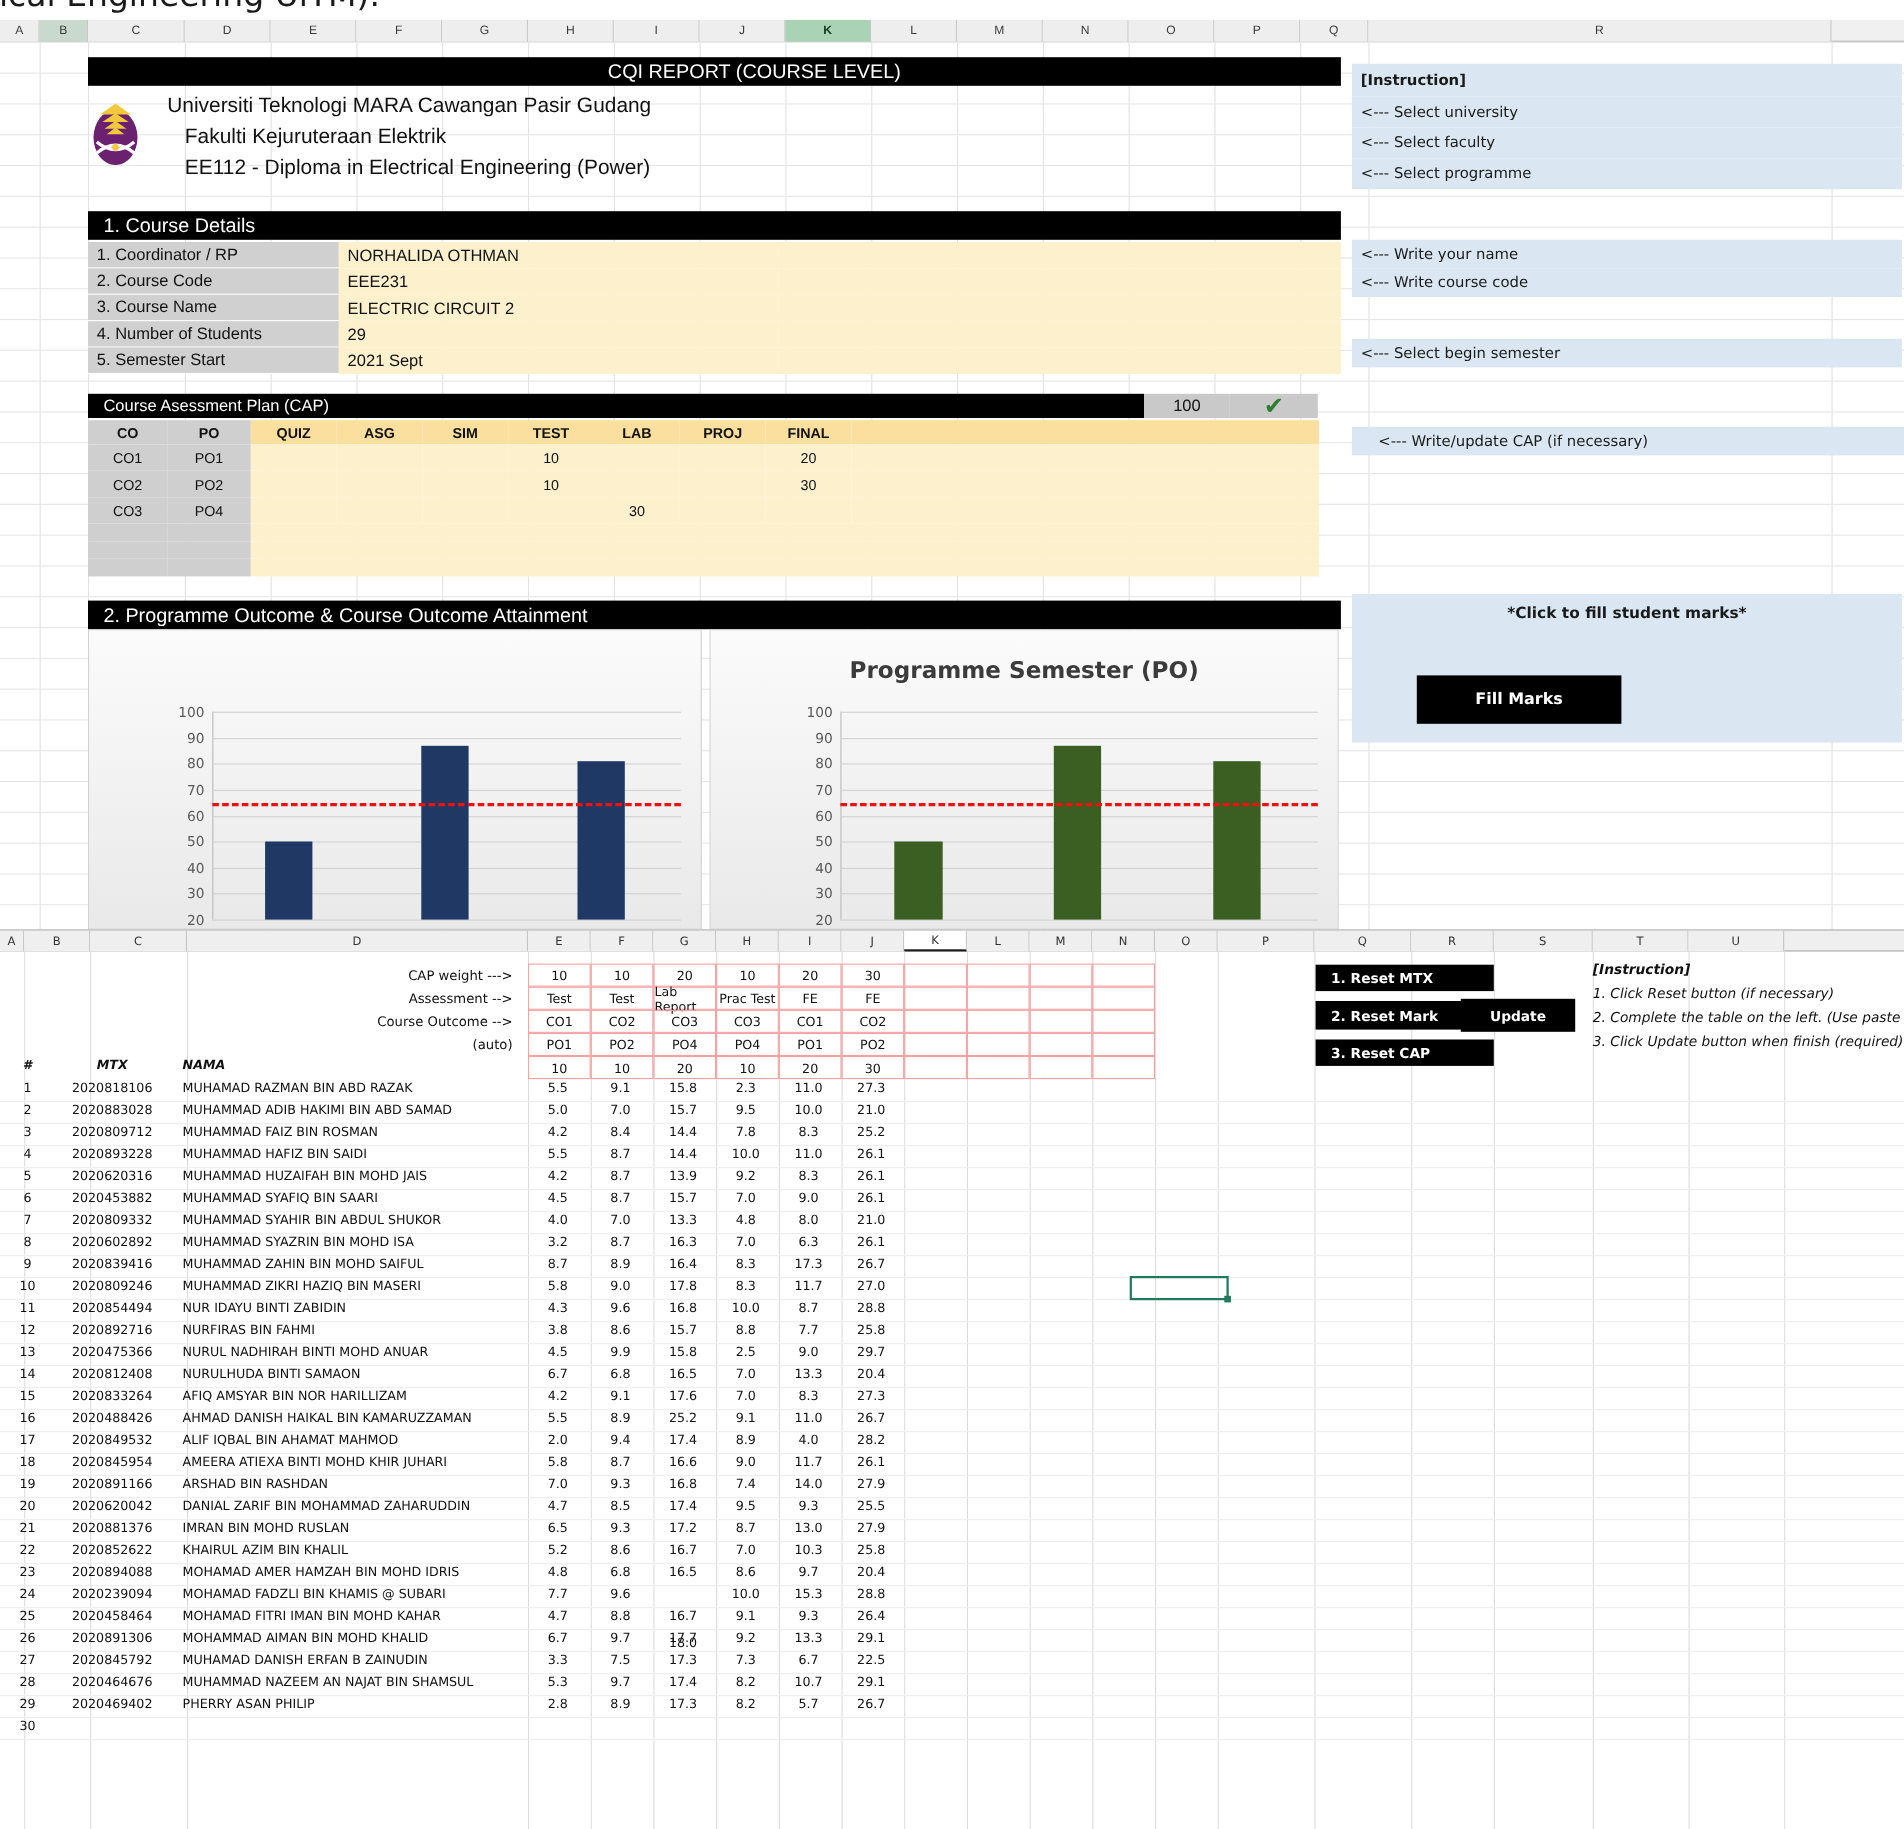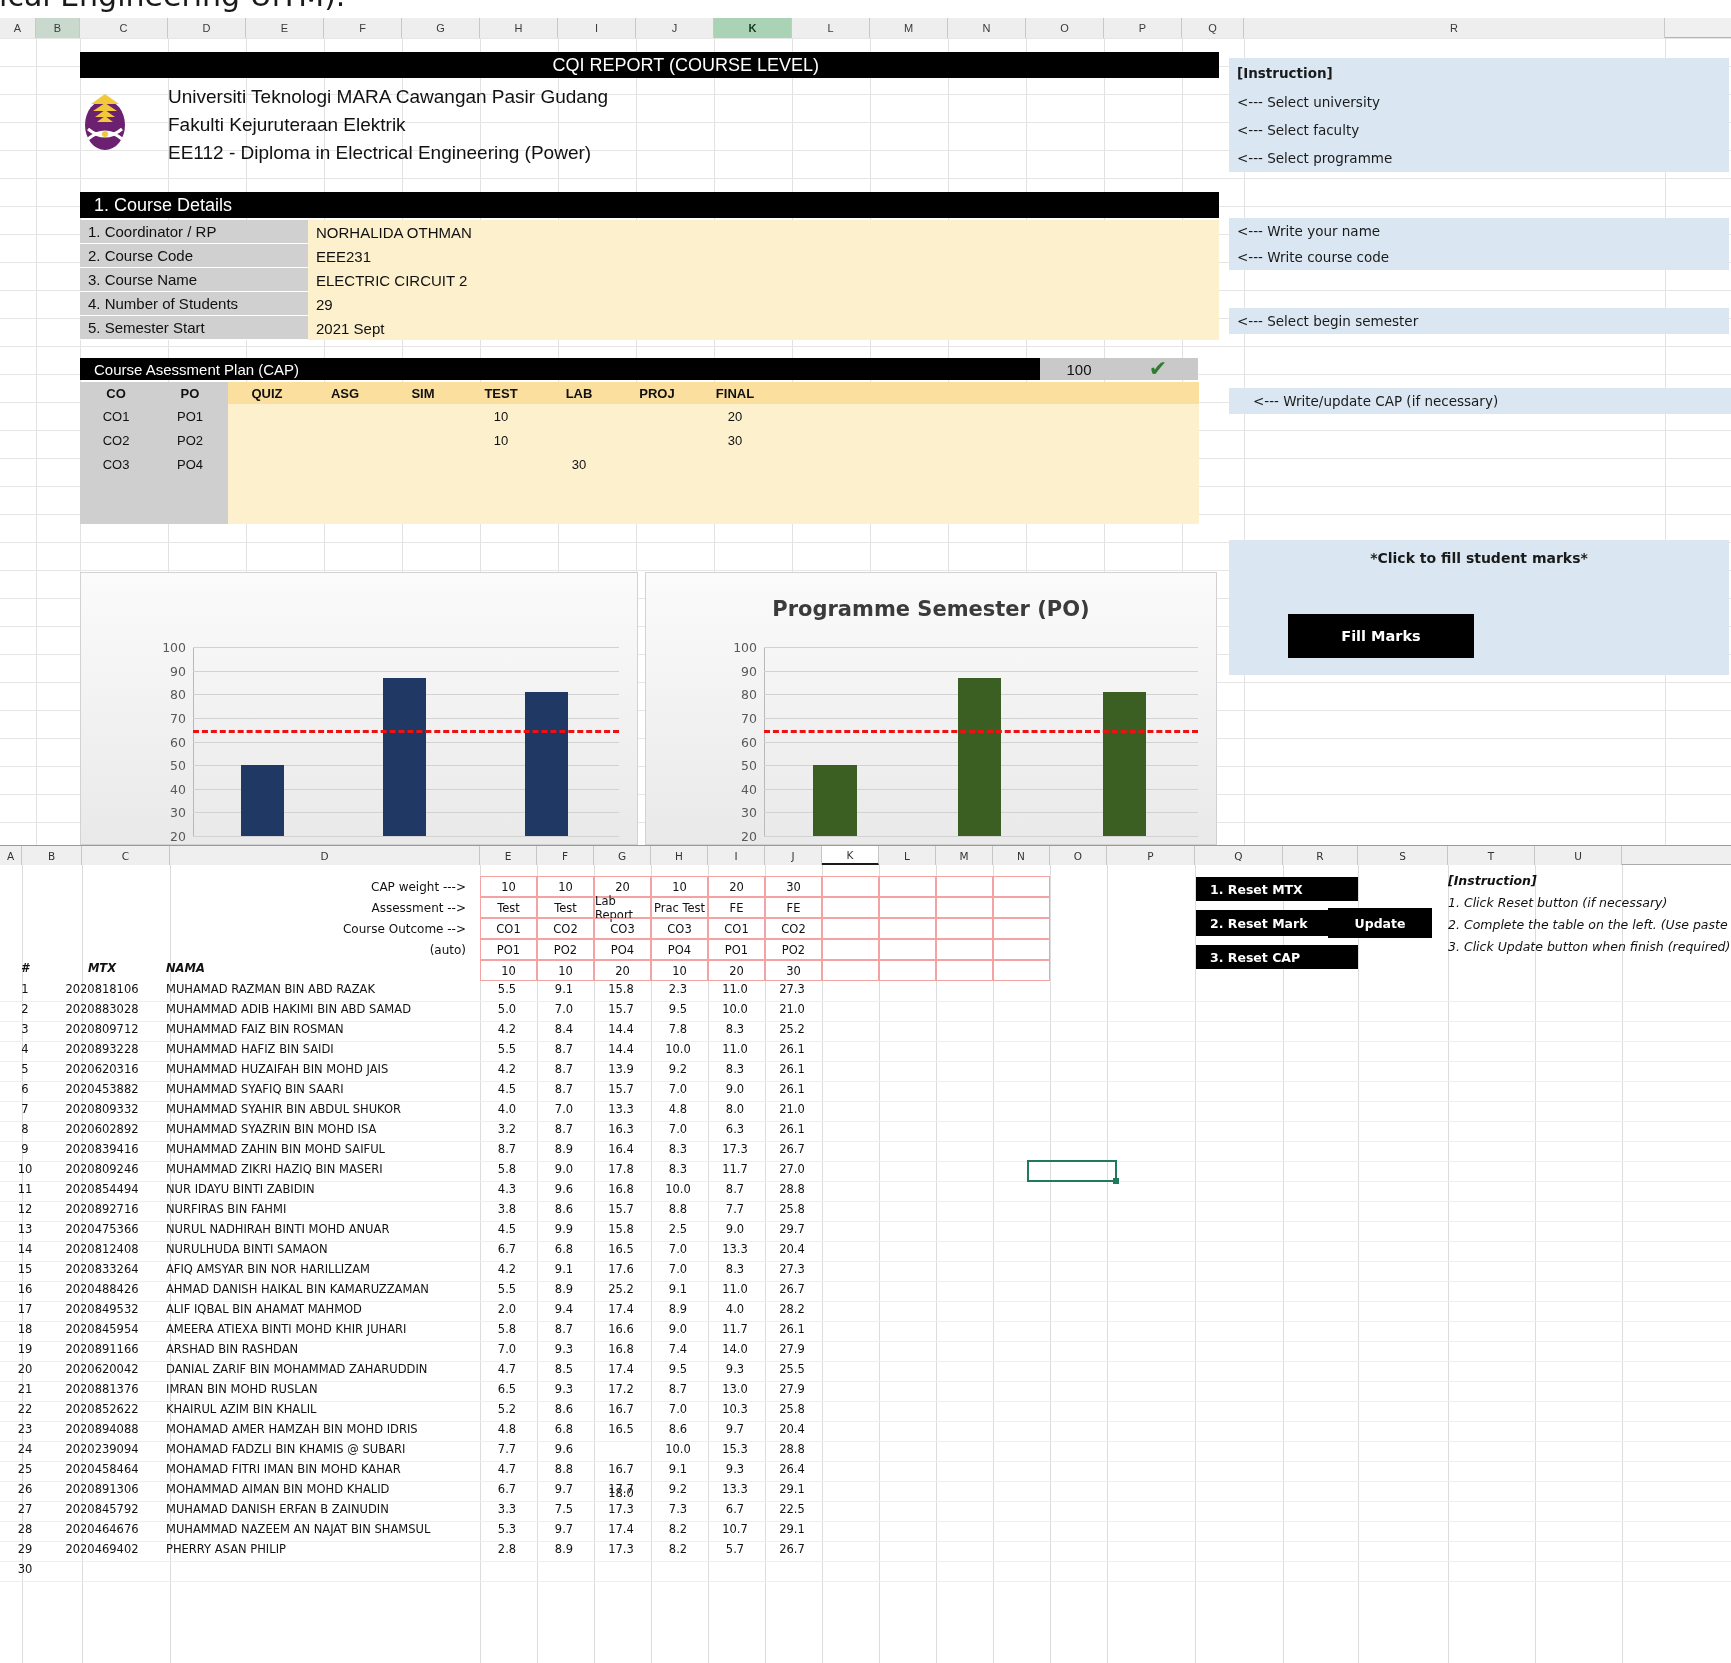--- a/index.html
+++ b/index.html
@@ -298,21 +298,21 @@
       <polygon points="21,3 35,13 7,13" fill="#f2c83c"></polygon>
       <polygon points="21,12 33,20 9,20" fill="#f2c83c"></polygon>
       <polygon points="21,19 31,26 11,26" fill="#f2c83c"></polygon>
       <polygon points="21,25 29,31 13,31" fill="#f2c83c"></polygon>
       <path d="M4 38 Q21 52 38 38" stroke="#ffffff" stroke-width="3" fill="none"></path>
       <path d="M4 48 Q21 34 38 48" stroke="#ffffff" stroke-width="3" fill="none"></path>
       <circle cx="21" cy="43" r="3" fill="#f2c83c"></circle>
     </svg>
   </div>
 
-  <div class="hdr-line" style="left:168px;top:65px;width:900px;height:28px;text-align:right;">Universiti Teknologi MARA Cawangan Pasir Gudang</div>
+  <div class="hdr-line" style="left:152px;top:65px;width:900px;height:28px;text-align:right;">Universiti Teknologi MARA Cawangan Pasir Gudang</div>
   <div class="hdr-line" style="left:168px;top:93px;width:900px;height:28px;">Fakulti Kejuruteraan Elektrik</div>
   <div class="hdr-line" style="left:168px;top:121px;width:900px;height:28px;">EE112 - Diploma in Electrical Engineering (Power)</div>
 
   <div class="blk black-bar left" style="left:80px;top:174px;width:1139px;height:26px;">
     <span>1. Course Details</span>
   </div>
 
   <div id="course-details">
       <div class="grey-label" style="left: 80px; top: 202px; width: 228px; height: 24px;">1. Coordinator / RP</div>
       <div class="cream-val" style="left: 308px; top: 202px; width: 400px; height: 24px;">NORHALIDA OTHMAN</div>
@@ -383,20 +383,23 @@
       <div class="cap-grey-cell" style="left: 152px; top: 458px; width: 76px; height: 16px;"></div>
       <div class="cream-plain" style="left: 228px; top: 458px; width: 971px; height: 16px;"></div>
       <div class="cap-grey-cell" style="left: 80px; top: 474px; width: 72px; height: 16px;"></div>
       <div class="cap-grey-cell" style="left: 152px; top: 474px; width: 76px; height: 16px;"></div>
       <div class="cream-plain" style="left: 228px; top: 474px; width: 971px; height: 16px;"></div>
       <div class="cap-grey-cell" style="left: 80px; top: 490px; width: 72px; height: 16px;"></div>
       <div class="cap-grey-cell" style="left: 152px; top: 490px; width: 76px; height: 16px;"></div>
       <div class="cream-plain" style="left: 228px; top: 490px; width: 971px; height: 16px;"></div>
     </div>
 
+  <div class="blk black-bar left" style="left:80px;top:528px;width:1139px;height:26px;">
+    <span>2. Programme Outcome &amp; Course Outcome Attainment</span>
+  </div>
 
   <div class="chart" style="left:80px;top:554px;width:558px;height:273px;">
     <div class="plot" id="plot-co" style="left:112px;top:74px;right:18px;bottom:8px;">
         <div class="axisline" style="left: 0px;"></div>
         <div class="gl" style="top: 0px;"></div>
         <div class="ylab" style="top: 0px;">100</div>
         <div class="gl" style="top: 23.625px;"></div>
         <div class="ylab" style="top: 23.625px;">90</div>
         <div class="gl" style="top: 47.25px;"></div>
         <div class="ylab" style="top: 47.25px;">80</div>

